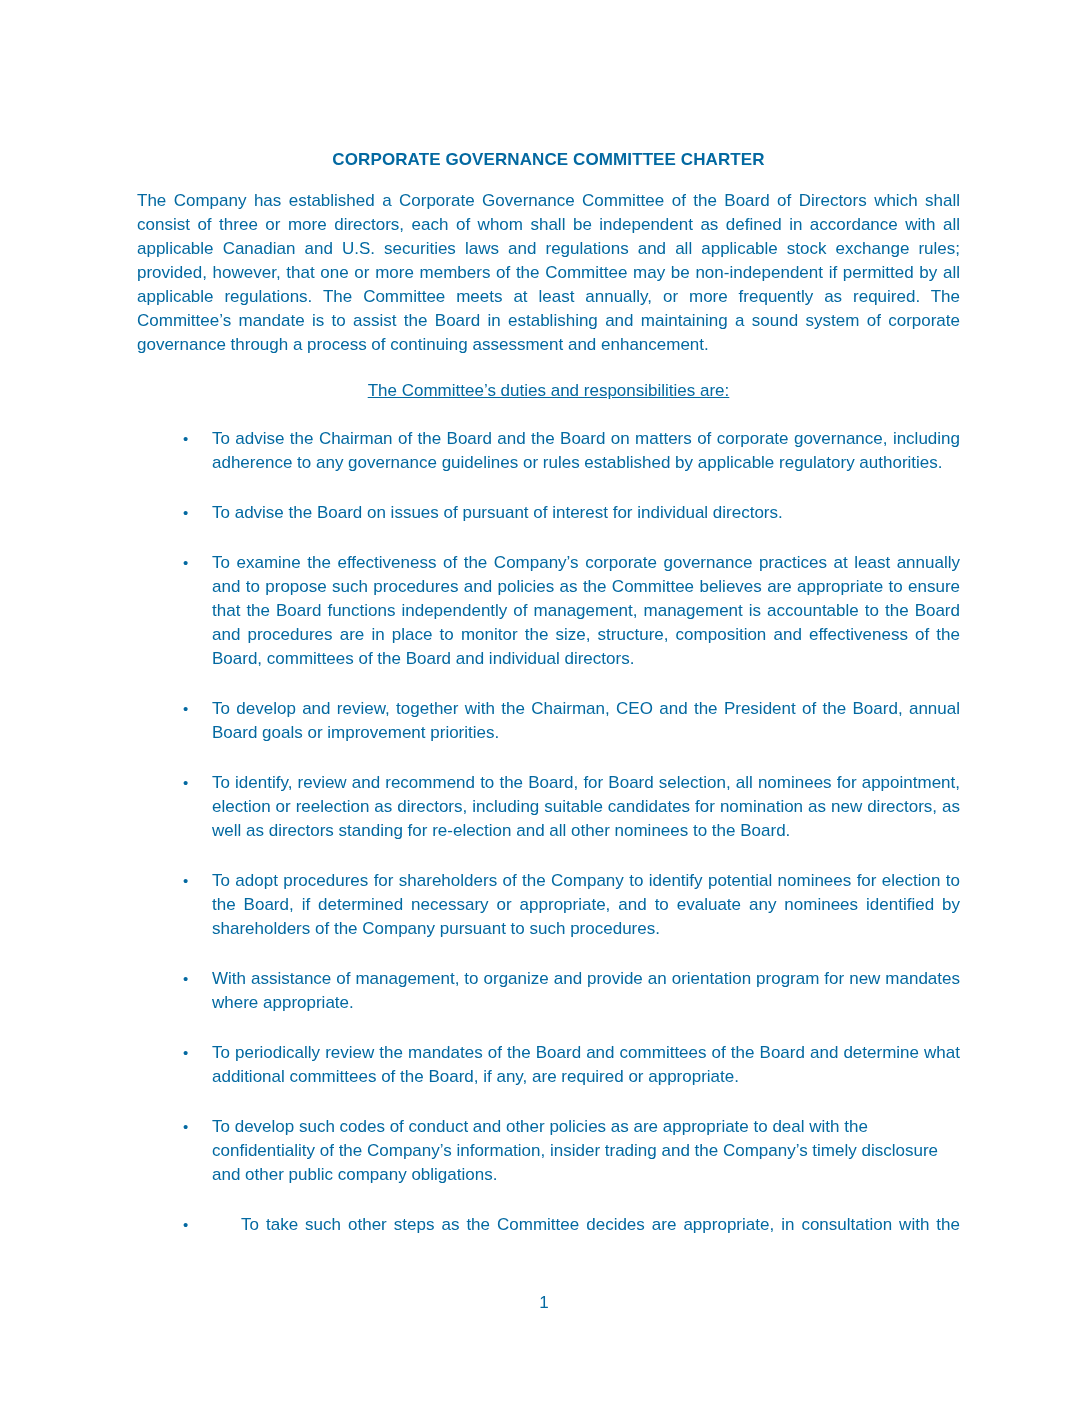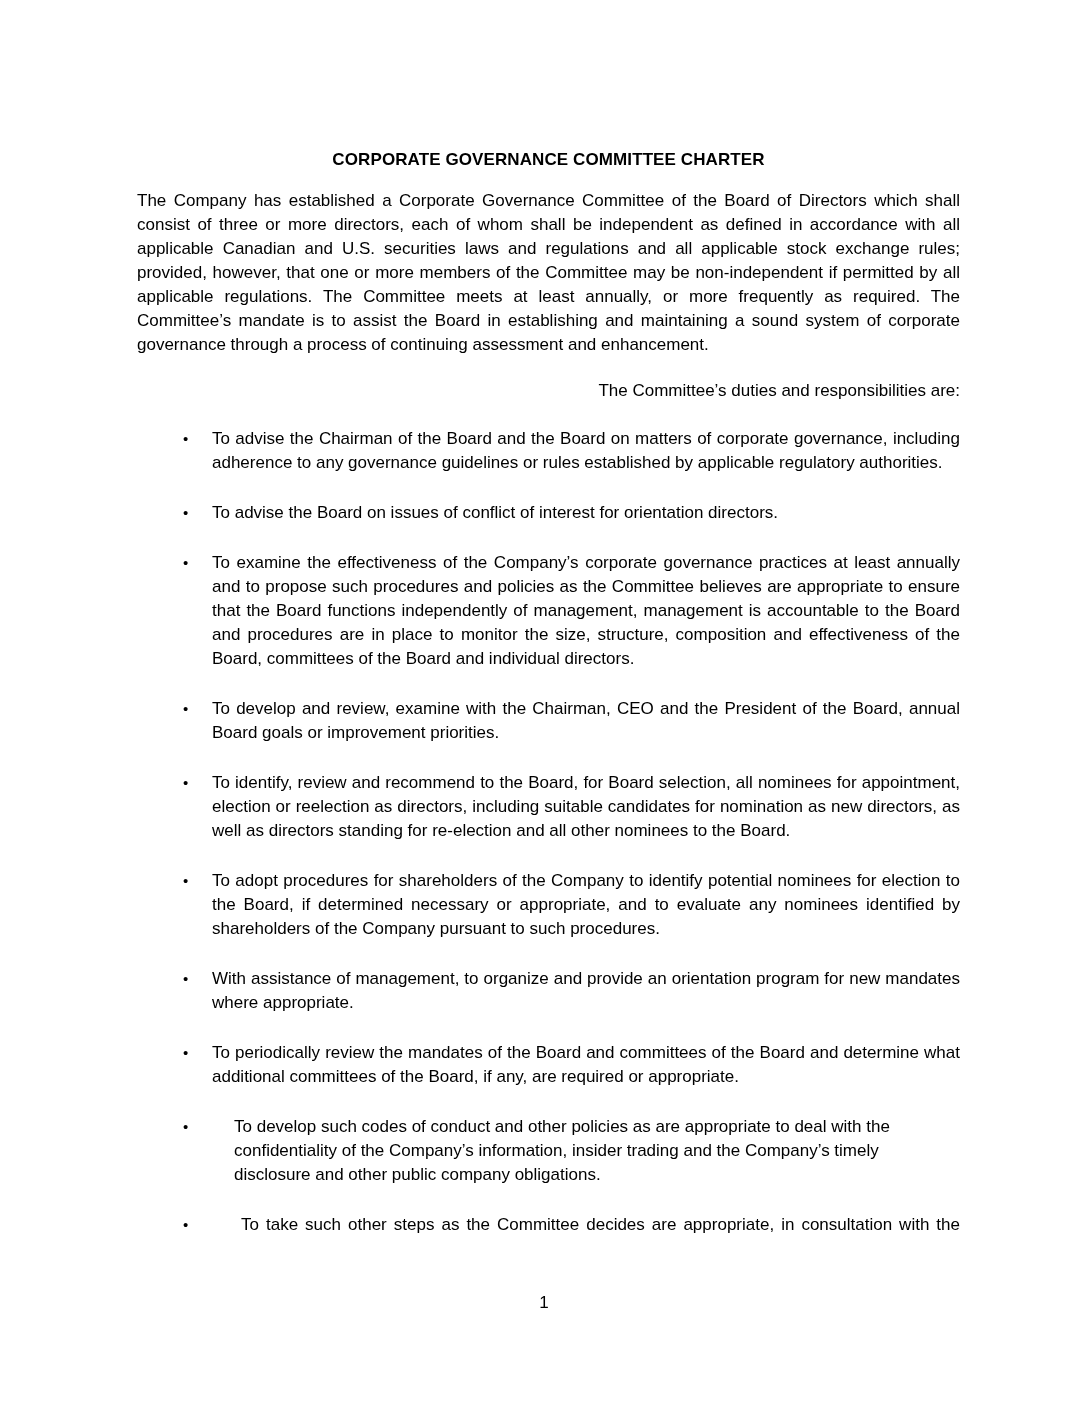--- a/index.html
+++ b/index.html
@@ -5,42 +5,43 @@
   html, body {
     margin: 0;
     padding: 0;
     background: #ffffff;
   }
   .page {
     position: relative;
     width: 1088px;
     height: 1408px;
     background: #ffffff;
-    color: #000000;
+    color: #0369a1;
     font-family: "Liberation Sans", "DejaVu Sans", sans-serif;
     font-size: 17px;
     line-height: 24px;
     overflow: hidden;
   }
   .content {
     padding: 148px 128px 0 137px;
   }
   .doc-title {
     text-align: center;
     font-weight: 700;
     font-size: 17px;
     letter-spacing: 0.1px;
     margin: 0;
   }
   .intro-paragraph {
     text-align: justify;
   }
   .duties-intro {
     margin-top: 22px;
-    text-align: right;
+    text-align: center;
+    text-decoration: underline;
   }
   ul.duties-list {
     list-style: none;
     margin: 24px 0 0 0;
     padding: 0;
   }
   ul.duties-list li {
     display: flex;
     margin-bottom: 26px;
   }
@@ -51,21 +52,20 @@
     font-size: 15px;
     line-height: 24px;
   }
   .bullet-text {
     flex: 1 1 auto;
     text-align: justify;
   }
   
   ul.duties-list li:nth-child(9) .bullet-text {
     text-align: left;
-    margin-left: 22px;
   }
   
   ul.duties-list li:nth-child(10) .bullet-text {
     text-align: justify;
     text-align-last: justify;
     margin-left: 29px;
   }
   .page-number {
     position: absolute;
     top: 1291px;
@@ -87,29 +87,29 @@
 
     <p class="duties-intro">The Committee’s duties and responsibilities are:</p>
 
     <ul class="duties-list">
       <li>
         <span class="bullet-dot">•</span>
         <span class="bullet-text">To advise the Chairman of the Board and the Board on matters of corporate governance, including adherence to any governance guidelines or rules established by applicable regulatory authorities.</span>
       </li>
       <li>
         <span class="bullet-dot">•</span>
-        <span class="bullet-text">To advise the Board on issues of conflict of interest for orientation directors.</span>
+        <span class="bullet-text">To advise the Board on issues of pursuant of interest for individual directors.</span>
       </li>
       <li>
         <span class="bullet-dot">•</span>
         <span class="bullet-text">To examine the effectiveness of the Company’s corporate governance practices at least annually and to propose such procedures and policies as the Committee believes are appropriate to ensure that the Board functions independently of management, management is accountable to the Board and procedures are in place to monitor the size, structure, composition and effectiveness of the Board, committees of the Board and individual directors.</span>
       </li>
       <li>
         <span class="bullet-dot">•</span>
-        <span class="bullet-text">To develop and review, examine with the Chairman, CEO and the President of the Board, annual Board goals or improvement priorities.</span>
+        <span class="bullet-text">To develop and review, together with the Chairman, CEO and the President of the Board, annual Board goals or improvement priorities.</span>
       </li>
       <li>
         <span class="bullet-dot">•</span>
         <span class="bullet-text">To identify, review and recommend to the Board, for Board selection, all nominees for appointment, election or reelection as directors, including suitable candidates for nomination as new directors, as well as directors standing for re-election and all other nominees to the Board.</span>
       </li>
       <li>
         <span class="bullet-dot">•</span>
         <span class="bullet-text">To adopt procedures for shareholders of the Company to identify potential nominees for election to the Board, if determined necessary or appropriate, and to evaluate any nominees identified by shareholders of the Company pursuant to such procedures.</span>
       </li>
       <li>

